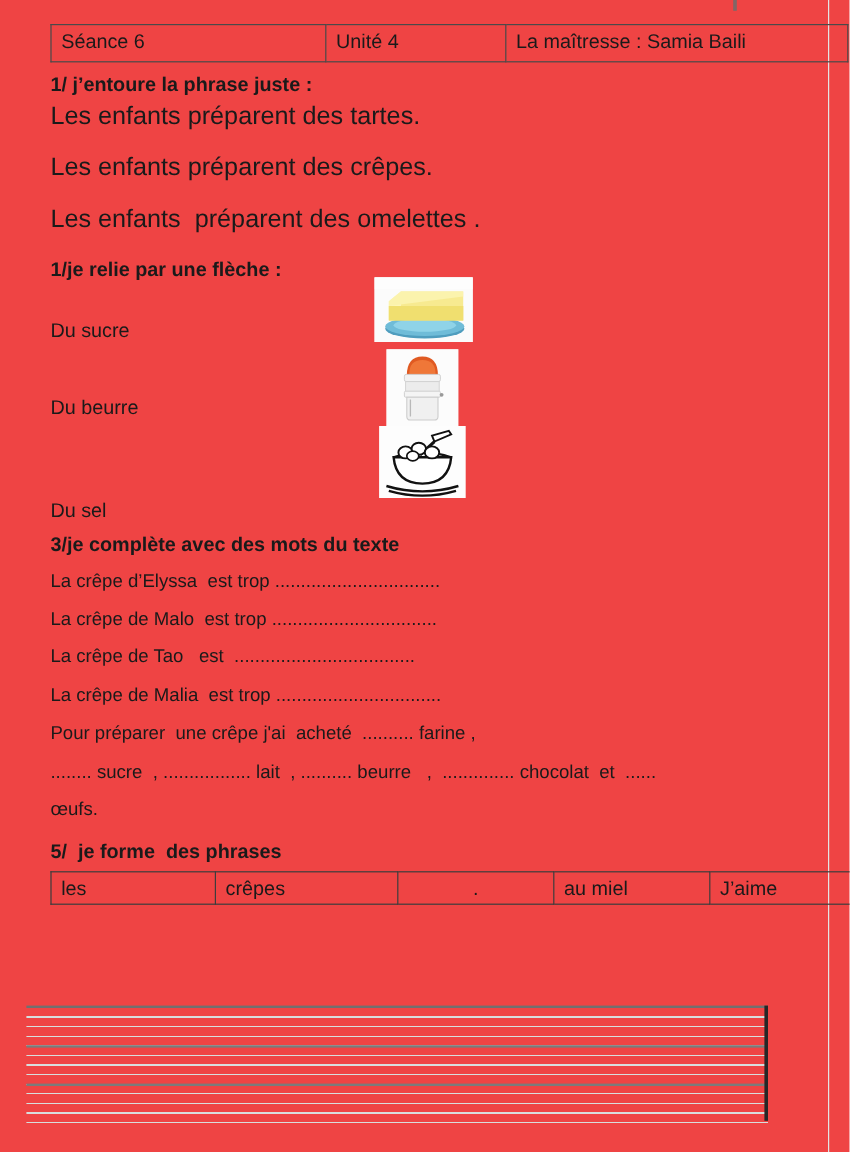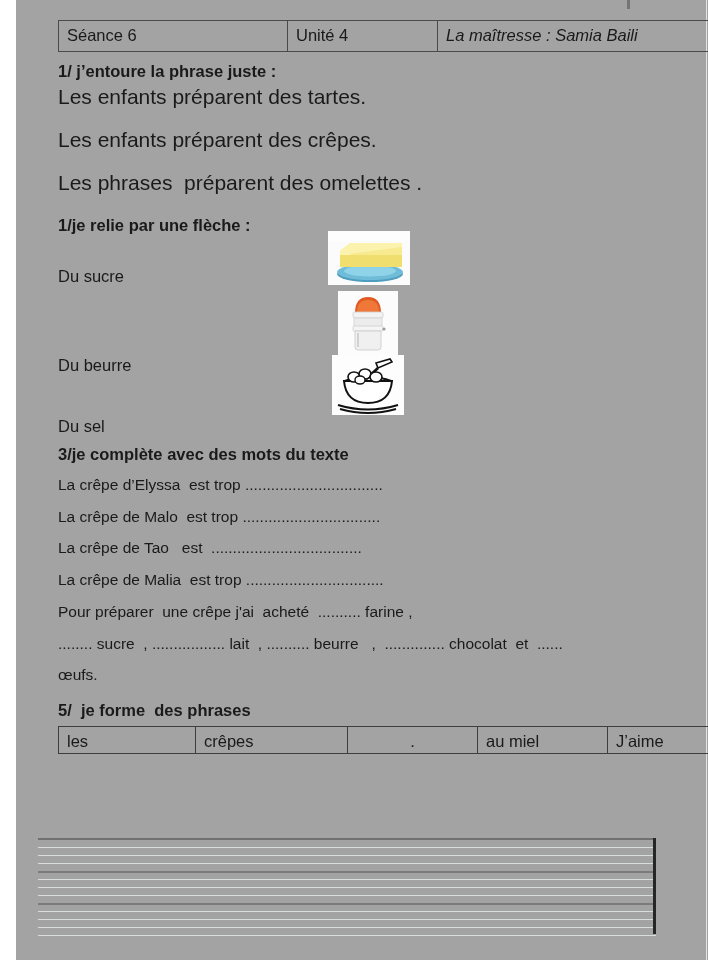--- a/index.html
+++ b/index.html
@@ -13,22 +13,21 @@
     height: 960px;
     position: relative;
     font-family: "Liberation Sans", "DejaVu Sans", sans-serif;
     color: #1a1a1a;
     overflow: hidden;
   }
 
   .page {
     position: absolute;
     inset: 0;
-    background: #a3a3a3;
-    margin-left: 16px;
+    background: #ef4444;
   }
 
   
   .scan-edge {
     position: absolute;
     top: 0;
     left: 690px;
     width: 1px;
     height: 960px;
     background: #e3e3e3;
@@ -61,21 +60,21 @@
     border: 1.4px solid #4a4a4a;
     padding: 4px 8px 5px 8px;
     font-size: 16.5px;
     line-height: 1.1;
     height: 21px;
     white-space: nowrap;
     overflow: hidden;
   }
   .col-seance { width: 212px; }
   .col-unite  { width: 133px; }
-  .col-maitresse { width: 268px; font-style: italic; }
+  .col-maitresse { width: 268px; }
 
   
   .q {
     font-size: 16.5px;
     font-weight: bold;
     margin: 9px 0 4px 0;
     line-height: 1.25;
     white-space: pre-wrap;
   }
   .line {
@@ -101,21 +100,21 @@
     height: 196px;
     margin-top: 2px;
   }
   .match-word {
     position: absolute;
     left: 0;
     font-size: 16.5px;
     white-space: nowrap;
   }
   .mw-0 { top: 28px; }
-  .mw-1 { top: 117px; }
+  .mw-1 { top: 92px; }
   .mw-2 { top: 178px; }
 
   .match-pic {
     position: absolute;
     overflow: hidden;
     background: #fdfdfd;
   }
   .mp-0 { left: 270px; top: -8px;  width: 82px; height: 54px; }
   .mp-1 { left: 280px; top: 52px;  width: 60px; height: 64px; }
   .mp-2 { left: 274px; top: 116px; width: 72px; height: 60px; }
@@ -194,21 +193,21 @@
         <td class="col-unite">Unité  4</td>
         <td class="col-maitresse">La maîtresse : Samia Baili</td>
       </tr>
     </tbody>
       </table>
 
     <div id="ex1">
       <div class="q">1/ j’entoure la phrase juste :</div>
       <div class="line">Les enfants préparent des tartes.</div>
       <div class="line">Les enfants préparent des crêpes.</div>
-      <div class="line">Les phrases  préparent des omelettes .</div>
+      <div class="line">Les enfants  préparent des omelettes .</div>
     </div>
 
     <div>
       <div class="q">1/je relie par une flèche :</div>
 
       <div class="match-block">
 
         <div class="match-word mw-0">Du sucre</div>
         <div class="match-word mw-1">Du beurre</div>
         <div class="match-word mw-2">Du sel</div>

